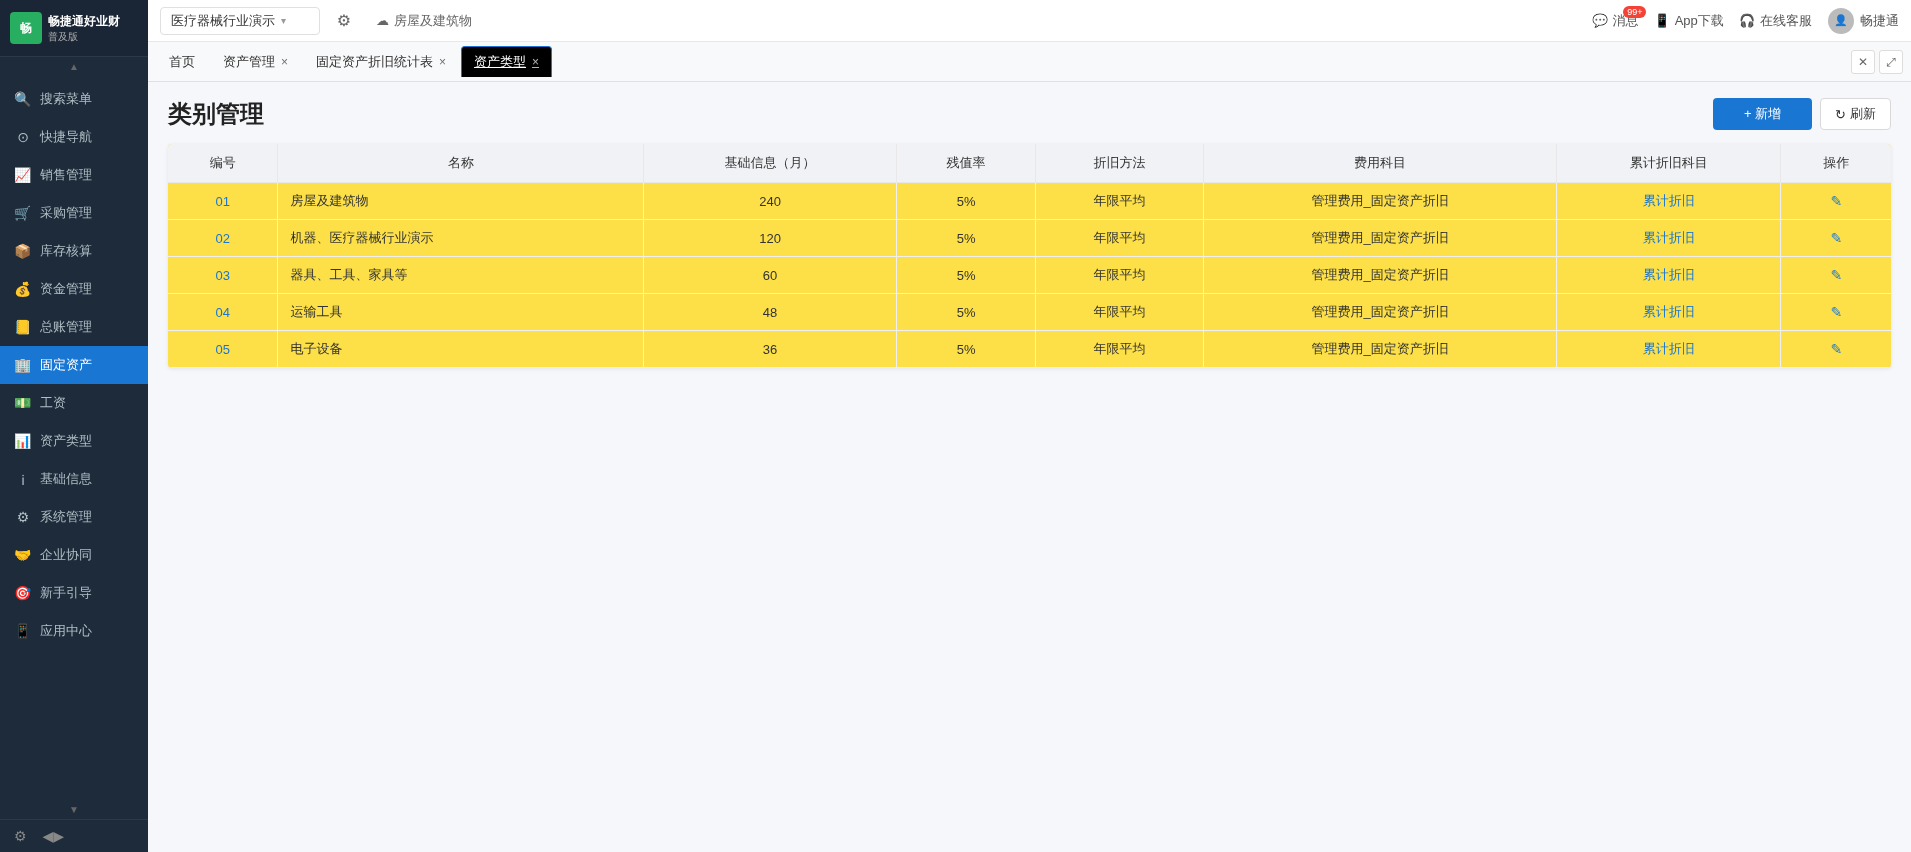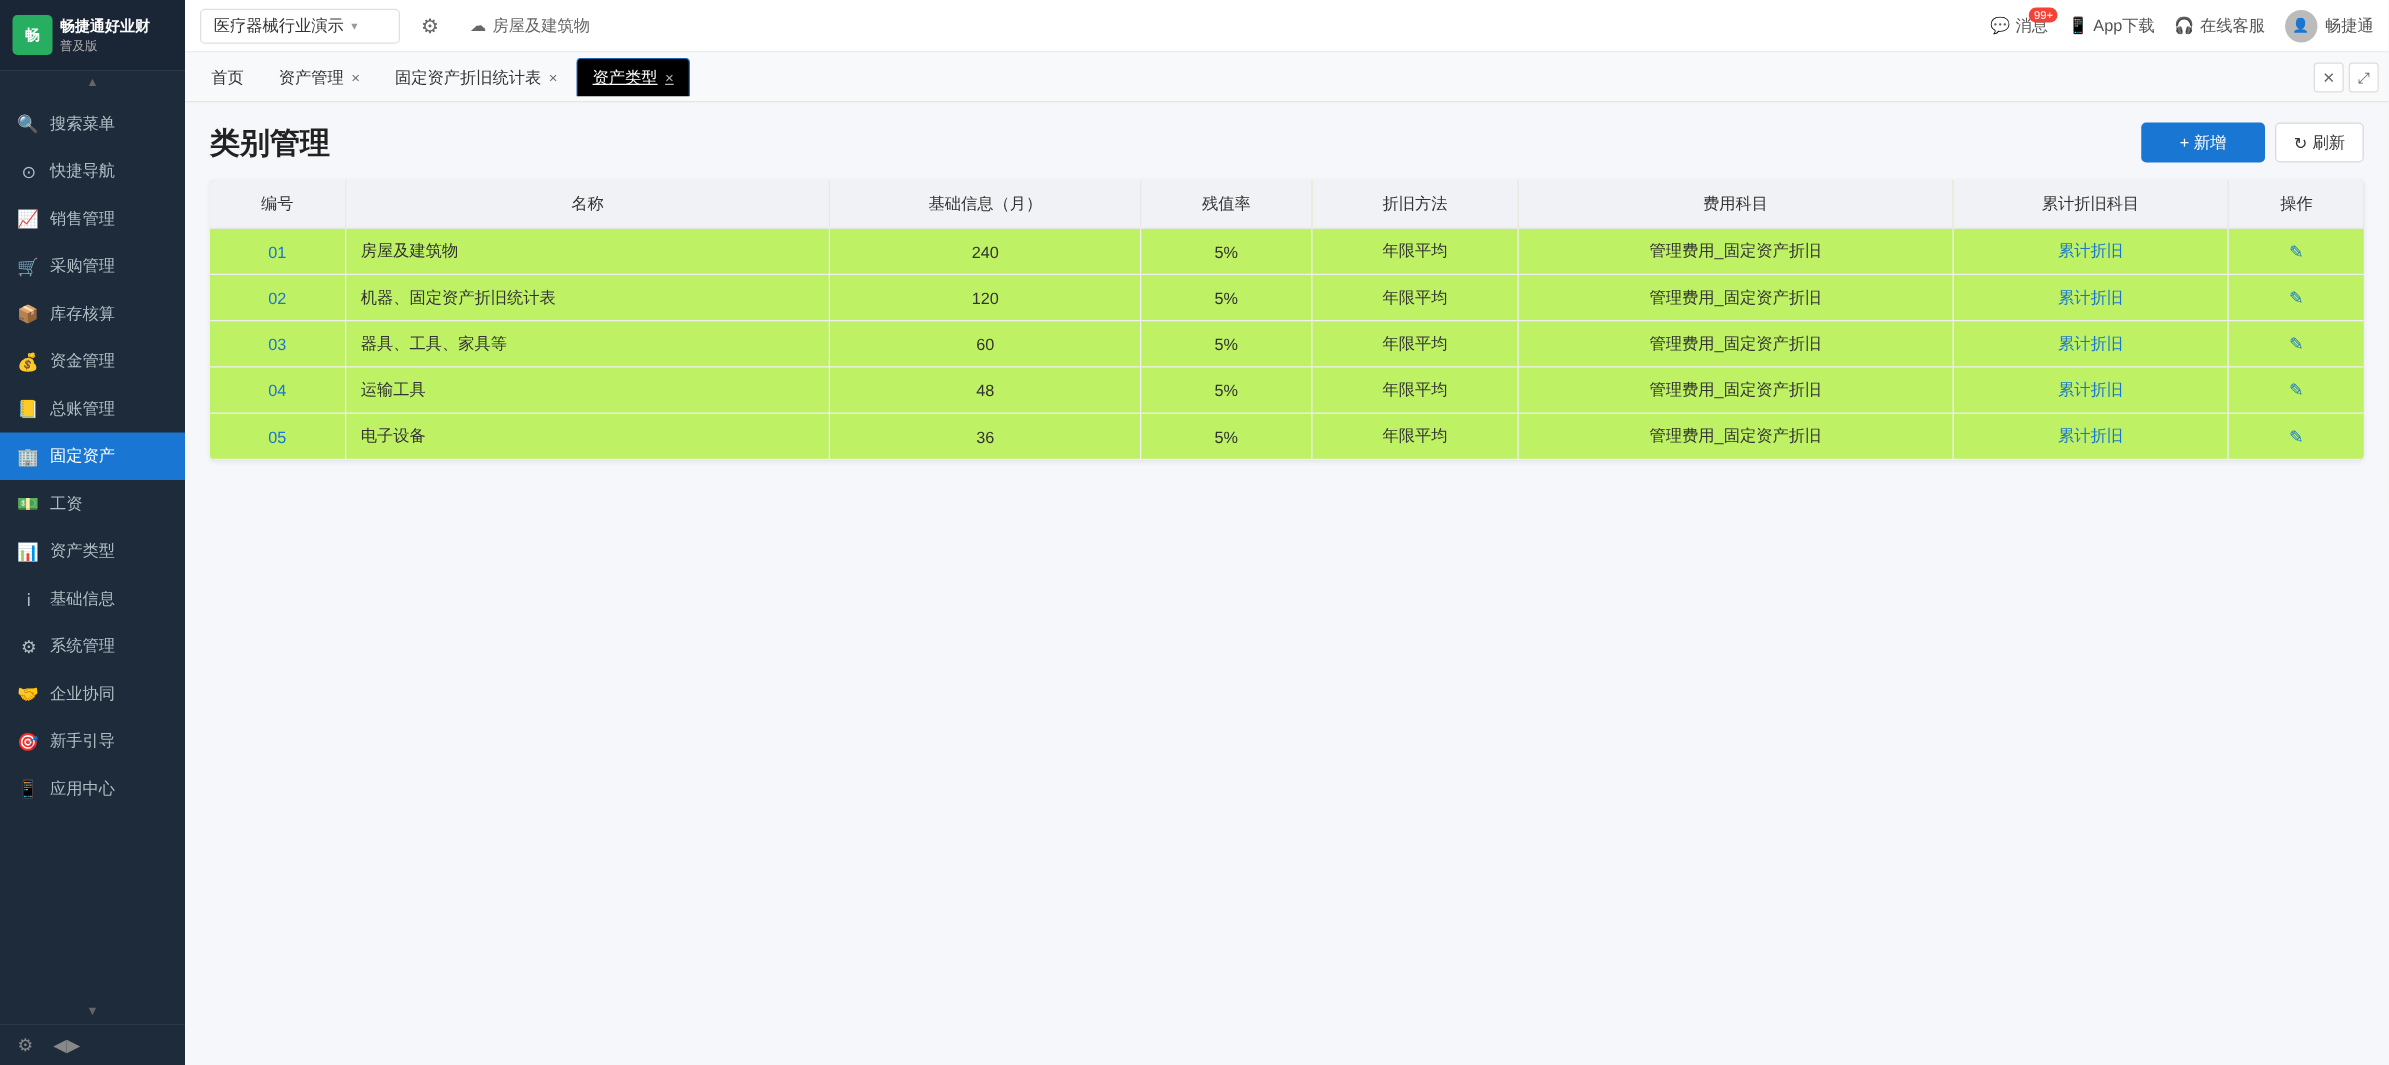--- a/index.html
+++ b/index.html
@@ -46,21 +46,21 @@
 
     
     .content { flex: 1; padding: 16px 20px; overflow-y: auto; background: #f5f7fa; }
     .page-header { display: flex; align-items: center; justify-content: space-between; margin-bottom: 14px; }
     .page-title { font-size: 24px; font-weight: 600; color: #222; }
     .header-actions { display: flex; gap: 8px; }
     .btn-primary { background: #1976d2; color: #fff; border: none; padding: 6px 31px; border-radius: 4px; cursor: pointer; font-size: 13px; display: flex; align-items: center; gap: 4px; }
     .btn-default { background: #fff; color: #333; border: 1px solid #d9d9d9; padding: 6px 14px; border-radius: 4px; cursor: pointer; font-size: 13px; display: flex; align-items: center; gap: 4px; }
 
     
-    .table-wrap { background: #bef264; border-radius: 4px; overflow: hidden; box-shadow: 0 1px 4px rgba(0,0,0,0.08); }
+    .table-wrap { background: #fde047; border-radius: 4px; overflow: hidden; box-shadow: 0 1px 4px rgba(0,0,0,0.08); }
     table { width: 100%; border-collapse: collapse; }
     thead tr { background: #f0f2f5; }
     th { padding: 10px 12px; text-align: center; font-weight: 500; color: #333; font-size: 13px; border-bottom: 1px solid #e8e8e8; border-right: 1px solid #e8e8e8; }
     th:last-child { border-right: none; }
     td { padding: 9px 12px; text-align: center; color: #333; font-size: 13px; border-bottom: 1px solid #f0f0f0; border-right: 1px solid #f0f0f0; }
     td:last-child { border-right: none; }
     td.text-left { text-align: left; }
     .edit-icon { color: #1976d2; cursor: pointer; font-size: 14px; }
   </style>
 </head>
@@ -235,21 +235,21 @@
     <td class="text-left">房屋及建筑物</td>
     <td>240</td>
     <td>5%</td>
     <td>年限平均</td>
     <td>管理费用_固定资产折旧</td>
     <td style="color:#1976d2;">累计折旧</td>
     <td><span class="edit-icon">✎</span></td>
   </tr>
             <tr>
     <td style="color:#1976d2;cursor:pointer;">02</td>
-    <td class="text-left">机器、固定资产折旧统计表</td>
+    <td class="text-left">机器、医疗器械行业演示</td>
     <td>120</td>
     <td>5%</td>
     <td>年限平均</td>
     <td>管理费用_固定资产折旧</td>
     <td style="color:#1976d2;">累计折旧</td>
     <td><span class="edit-icon">✎</span></td>
   </tr>
             <tr>
     <td style="color:#1976d2;cursor:pointer;">03</td>
     <td class="text-left">器具、工具、家具等</td>

